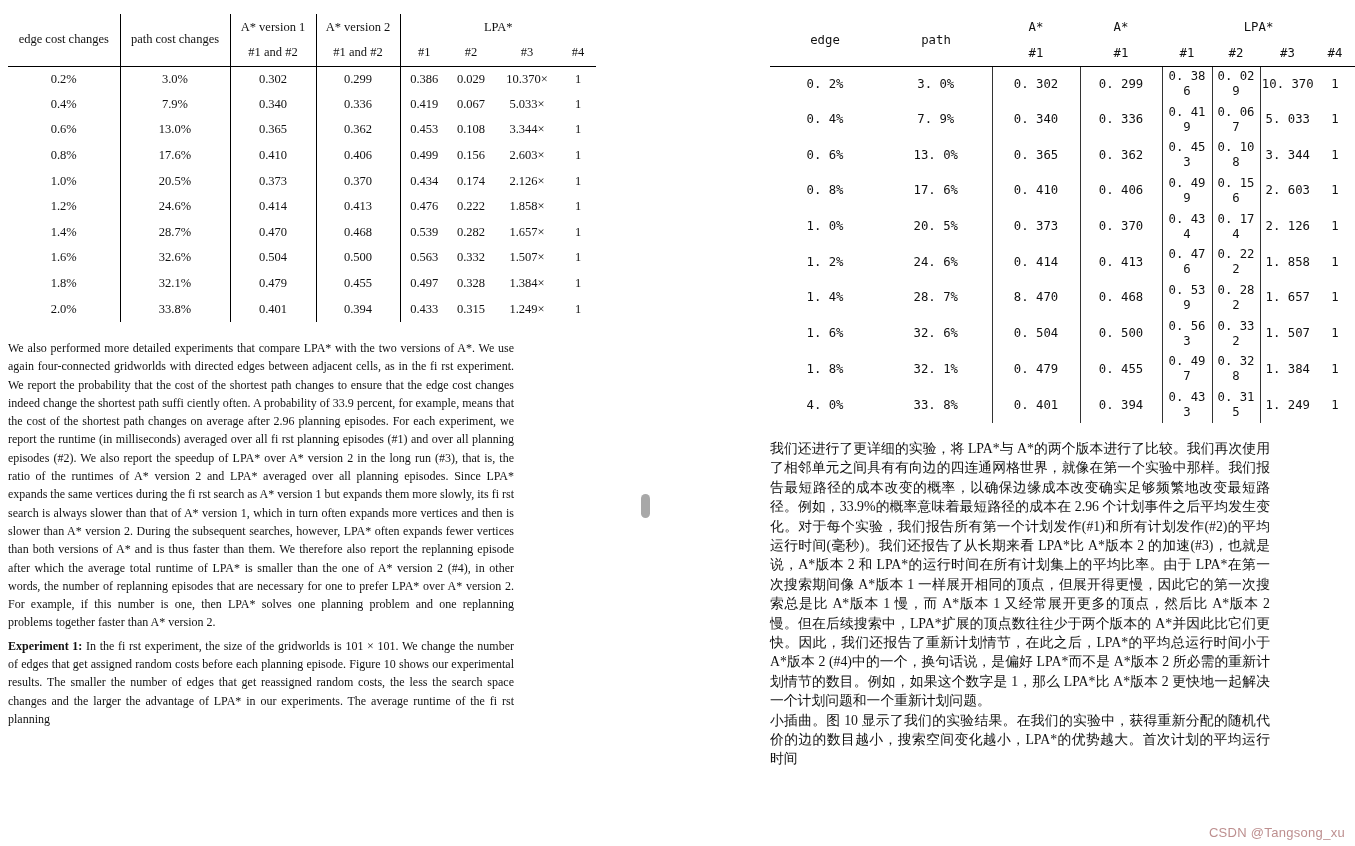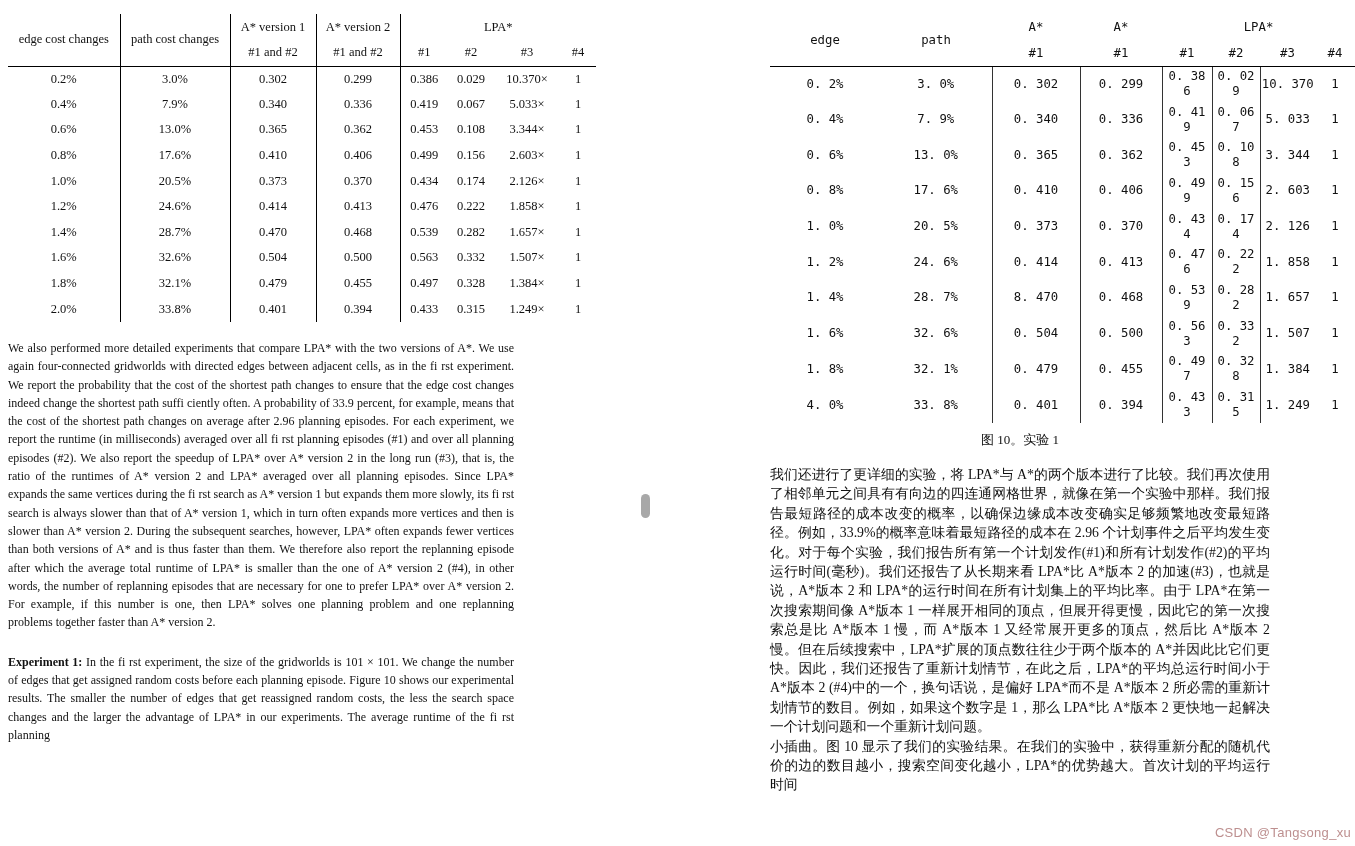--- a/index.html
+++ b/index.html
@@ -24,21 +24,21 @@
   .hb { border-bottom:1px solid #000; }
 
   .fig-caption {
     width:588px; text-align:center; margin-top:13px; font-size:12px;
   }
 
   .left-text {
     margin-top:17px; width:506px; text-align:justify;
     font-size:12px; line-height:18.3px;
   }
-  .left-text .para + .para { margin-top:21px; }
+  .left-text .para + .para { margin-top:5px; }
   .left-text b { font-weight:bold; }
 
   
   .divider-handle {
     position:absolute; left:641px; top:494px; width:9px; height:24px;
     background:#a8a8a8; border-radius:5px; cursor:row-resize;
   }
 
   
   .right-pane { position:absolute; left:770px; top:14px; width:585px; }
@@ -62,21 +62,21 @@
   }
 
   .right-text {
     margin-top:16px; width:500px; text-align:justify;
     font-size:13.8px; line-height:19.4px;
   }
   .right-text .para2 { margin-top:15px; }
 
   
   .watermark {
-    position:absolute; right:4px; bottom:6px;
+    position:absolute; right:10px; bottom:6px;
     font-family:"Liberation Sans","DejaVu Sans",sans-serif;
     font-size:13px; color:#bd8f8f; letter-spacing:0.3px;
   }
 </style>
 </head>
 <body>
 
 <div class="left-pane">
 
   <table class="tbl left-table">
@@ -367,21 +367,20 @@
           <td>0. 43
 3</td>
           <td>0. 31
 5</td>
           <td>1. 249</td>
           <td>1</td>
         </tr>
       </tbody>
   </table>
 
-  <div class="right-caption">图 10。实验 1</div>
 
   <div class="right-text">
     <p class="para1">我们还进行了更详细的实验，将 LPA*与 A*的两个版本进行了比较。我们再次使用了相邻单元之间具有有向边的四连通网格世界，就像在第一个实验中那样。我们报告最短路径的成本改变的概率，以确保边缘成本改变确实足够频繁地改变最短路径。例如，33.9%的概率意味着最短路径的成本在 2.96 个计划事件之后平均发生变化。对于每个实验，我们报告所有第一个计划发作(#1)和所有计划发作(#2)的平均运行时间(毫秒)。我们还报告了从长期来看 LPA*比 A*版本 2 的加速(#3)，也就是说，A*版本 2 和 LPA*的运行时间在所有计划集上的平均比率。由于 LPA*在第一次搜索期间像 A*版本 1 一样展开相同的顶点，但展开得更慢，因此它的第一次搜索总是比 A*版本 1 慢，而 A*版本 1 又经常展开更多的顶点，然后比 A*版本 2 慢。但在后续搜索中，LPA*扩展的顶点数往往少于两个版本的 A*并因此比它们更快。因此，我们还报告了重新计划情节，在此之后，LPA*的平均总运行时间小于 A*版本 2 (#4)中的一个，换句话说，是偏好 LPA*而不是 A*版本 2 所必需的重新计划情节的数目。例如，如果这个数字是 1，那么 LPA*比 A*版本 2 更快地一起解决一个计划问题和一个重新计划问题。</p>
     <p class="para3">小插曲。图 10 显示了我们的实验结果。在我们的实验中，获得重新分配的随机代价的边的数目越小，搜索空间变化越小，LPA*的优势越大。首次计划的平均运行时间</p>
   </div>
 </div>
 
 <div class="watermark">CSDN @Tangsong_xu</div>
 
 </body></html>

